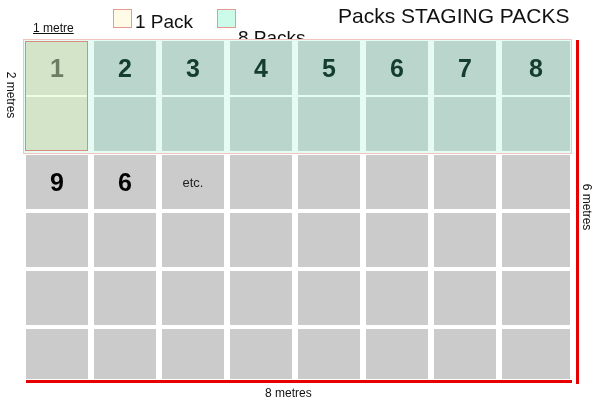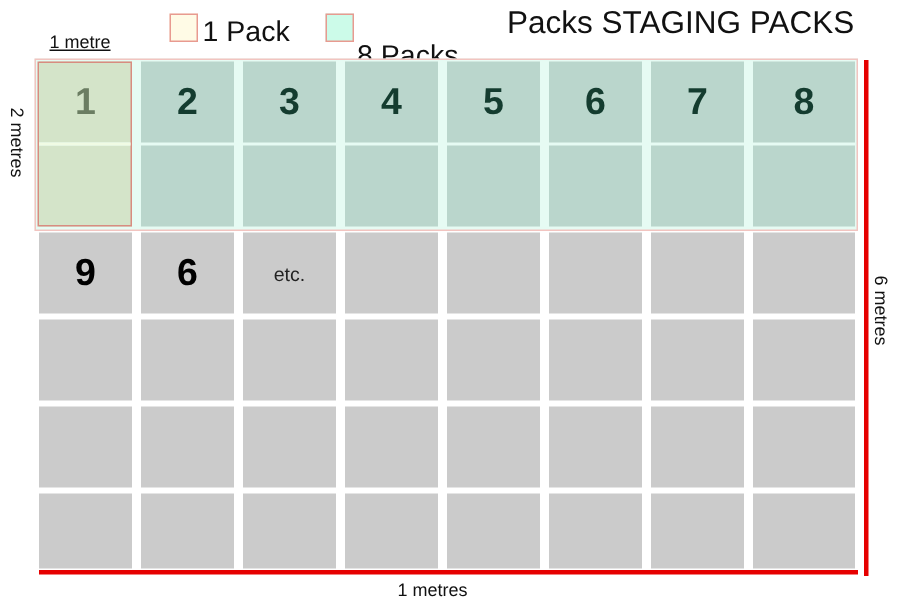--- a/index.html
+++ b/index.html
@@ -109,16 +109,16 @@
     <div class="cell gray" style="left: 366px; top: 329px; width: 62px; height: 50px;"></div>
     <div class="cell gray" style="left: 434px; top: 329px; width: 62px; height: 50px;"></div>
     <div class="cell gray" style="left: 502px; top: 329px; width: 68px; height: 50px;"></div>
   </div>
 
 <div class="abs one-outline"></div>
 
 <div class="abs red-h"></div>
 <div class="abs red-v"></div>
 
-<div class="abs dim-label" style="left:265px;top:386px;">1 metres</div>
+<div class="abs dim-label" style="left:265px;top:386px;">8 metres</div>
 <div class="abs dim-label" style="left:557px;top:200px;transform:rotate(90deg);width:60px;text-align:center;">6 metres</div>
 
 <div class="abs one-divider"></div>
 
 </body></html>

